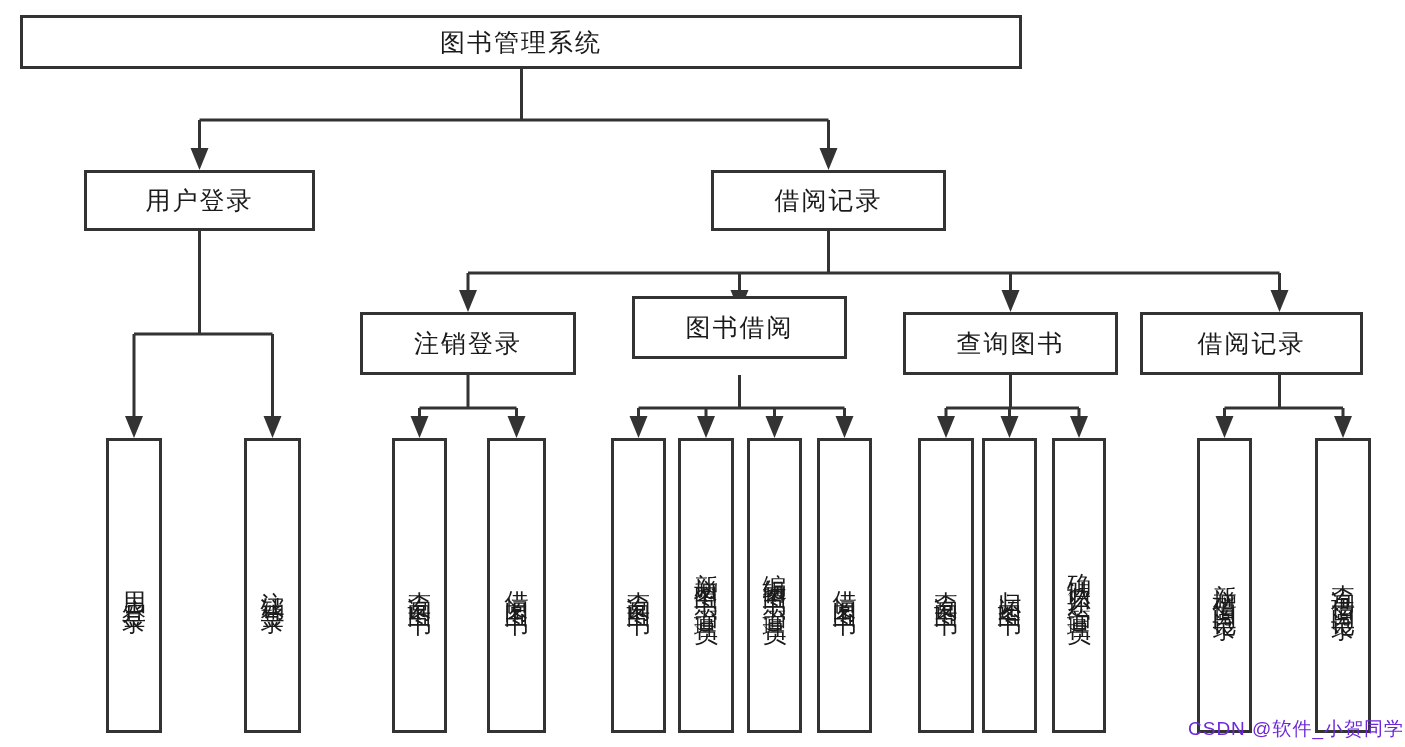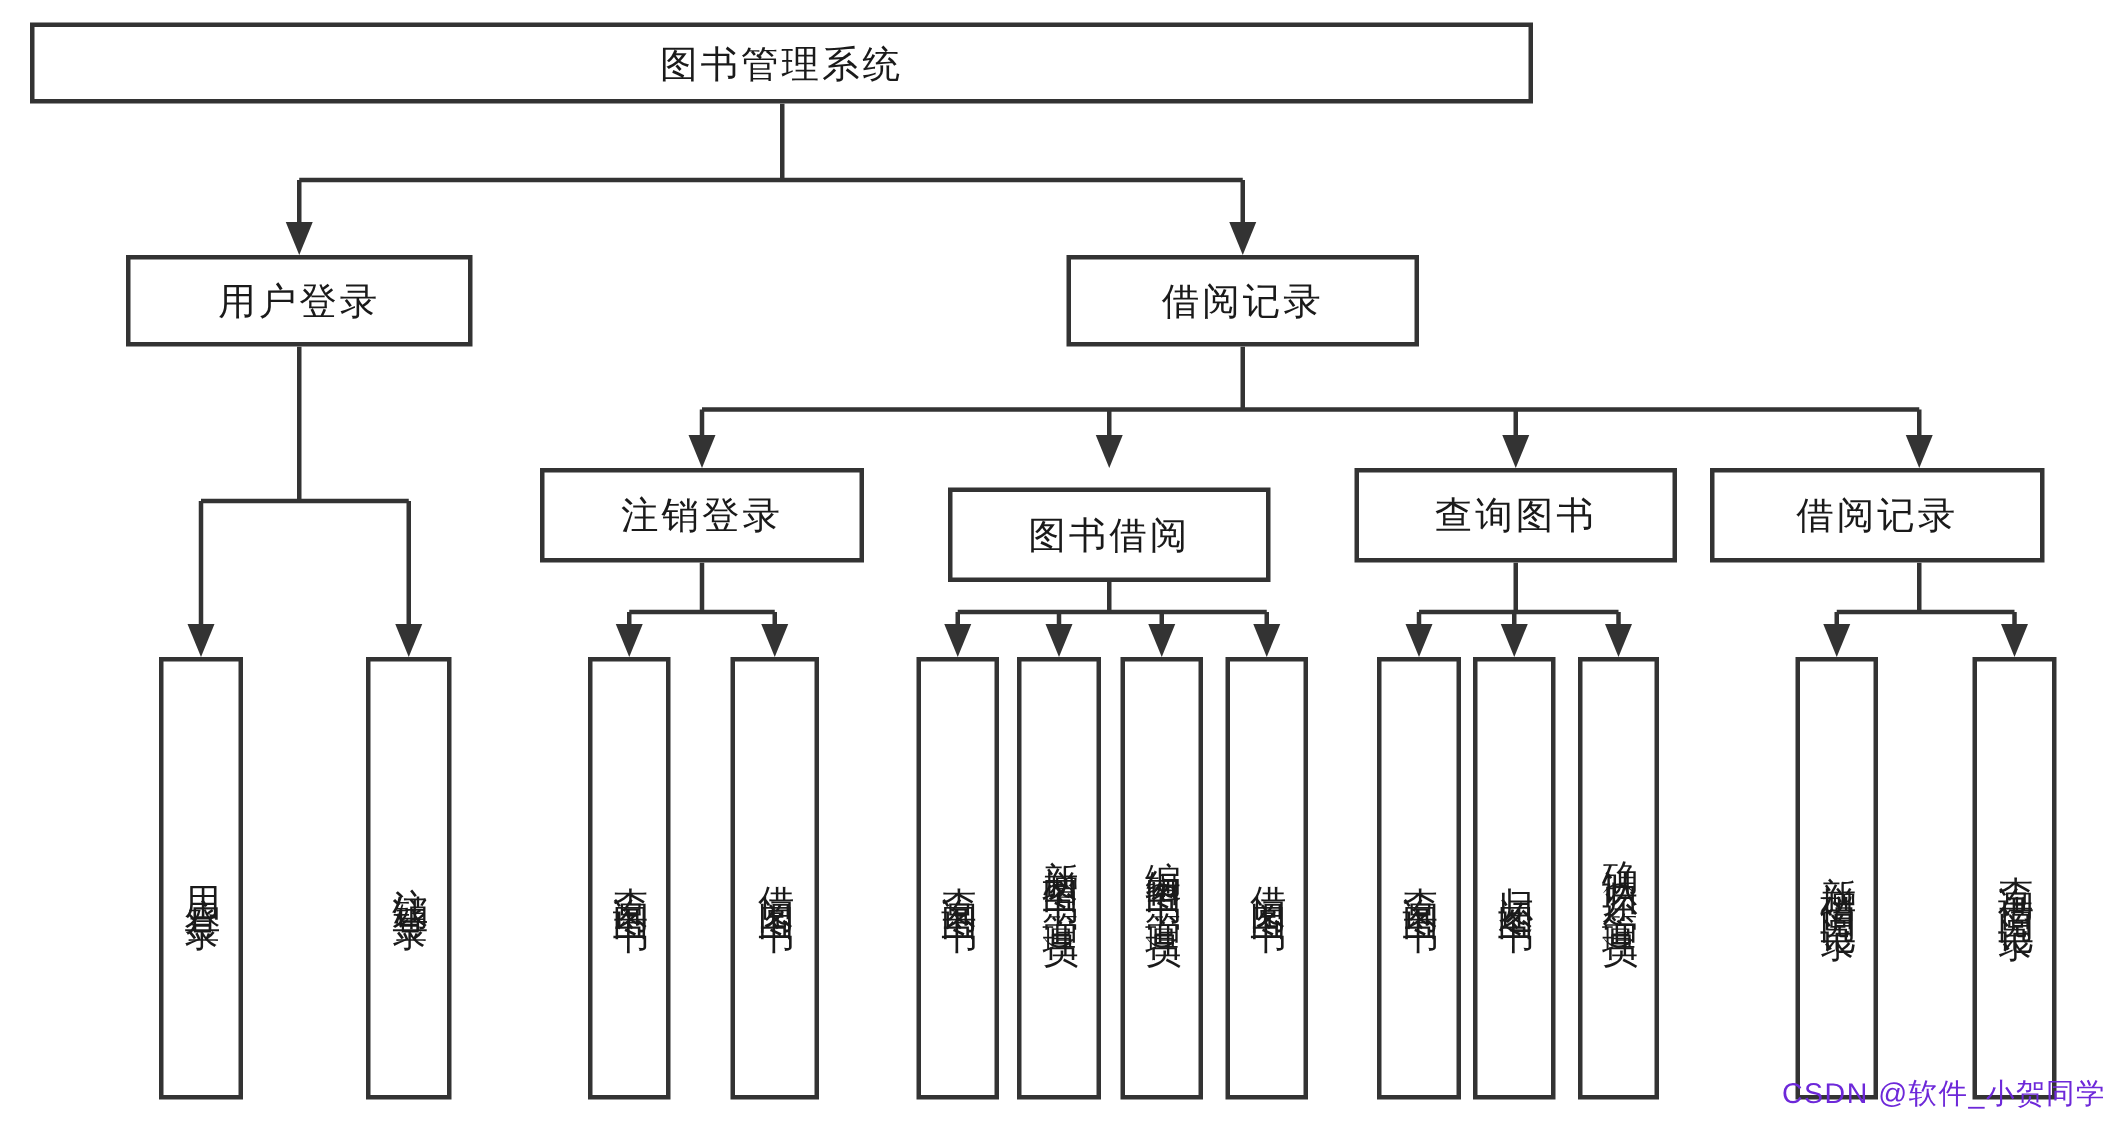--- a/index.html
+++ b/index.html
@@ -74,21 +74,21 @@
       <polygon points="1334,416 1352,416 1343,438"></polygon>
     </g>
   </svg>
 
   <div class="box h" style="left:20px; top:15px; width:1002px; height:54px">图书管理系统</div>
 
   <div class="box h" style="left:84px; top:170px; width:231px; height:61px">用户登录</div>
   <div class="box h" style="left:711px; top:170px; width:235px; height:61px">借阅记录</div>
 
   <div class="box h" style="left:360px; top:312px; width:216px; height:63px">注销登录</div>
-  <div class="box h" style="left:632px; top:325px; width:215px; height:63px">图书借阅</div>
+  <div class="box h" style="left:632px; top:296px; width:215px; height:63px">图书借阅</div>
   <div class="box h" style="left:903px; top:312px; width:215px; height:63px">查询图书</div>
   <div class="box h" style="left:1140px; top:312px; width:223px; height:63px">借阅记录</div>
 
   <div class="box v" style="left:106px; top:438px; width:56px; height:295px">用户登录</div>
   <div class="box v" style="left:244px; top:438px; width:57px; height:295px">注销登录</div>
 
   <div class="box v" style="left:392px; top:438px; width:55px; height:295px">查询图书</div>
   <div class="box v" style="left:487px; top:438px; width:59px; height:295px">借阅图书</div>
 
   <div class="box v" style="left:611px; top:438px; width:55px; height:295px">查询图书</div>

